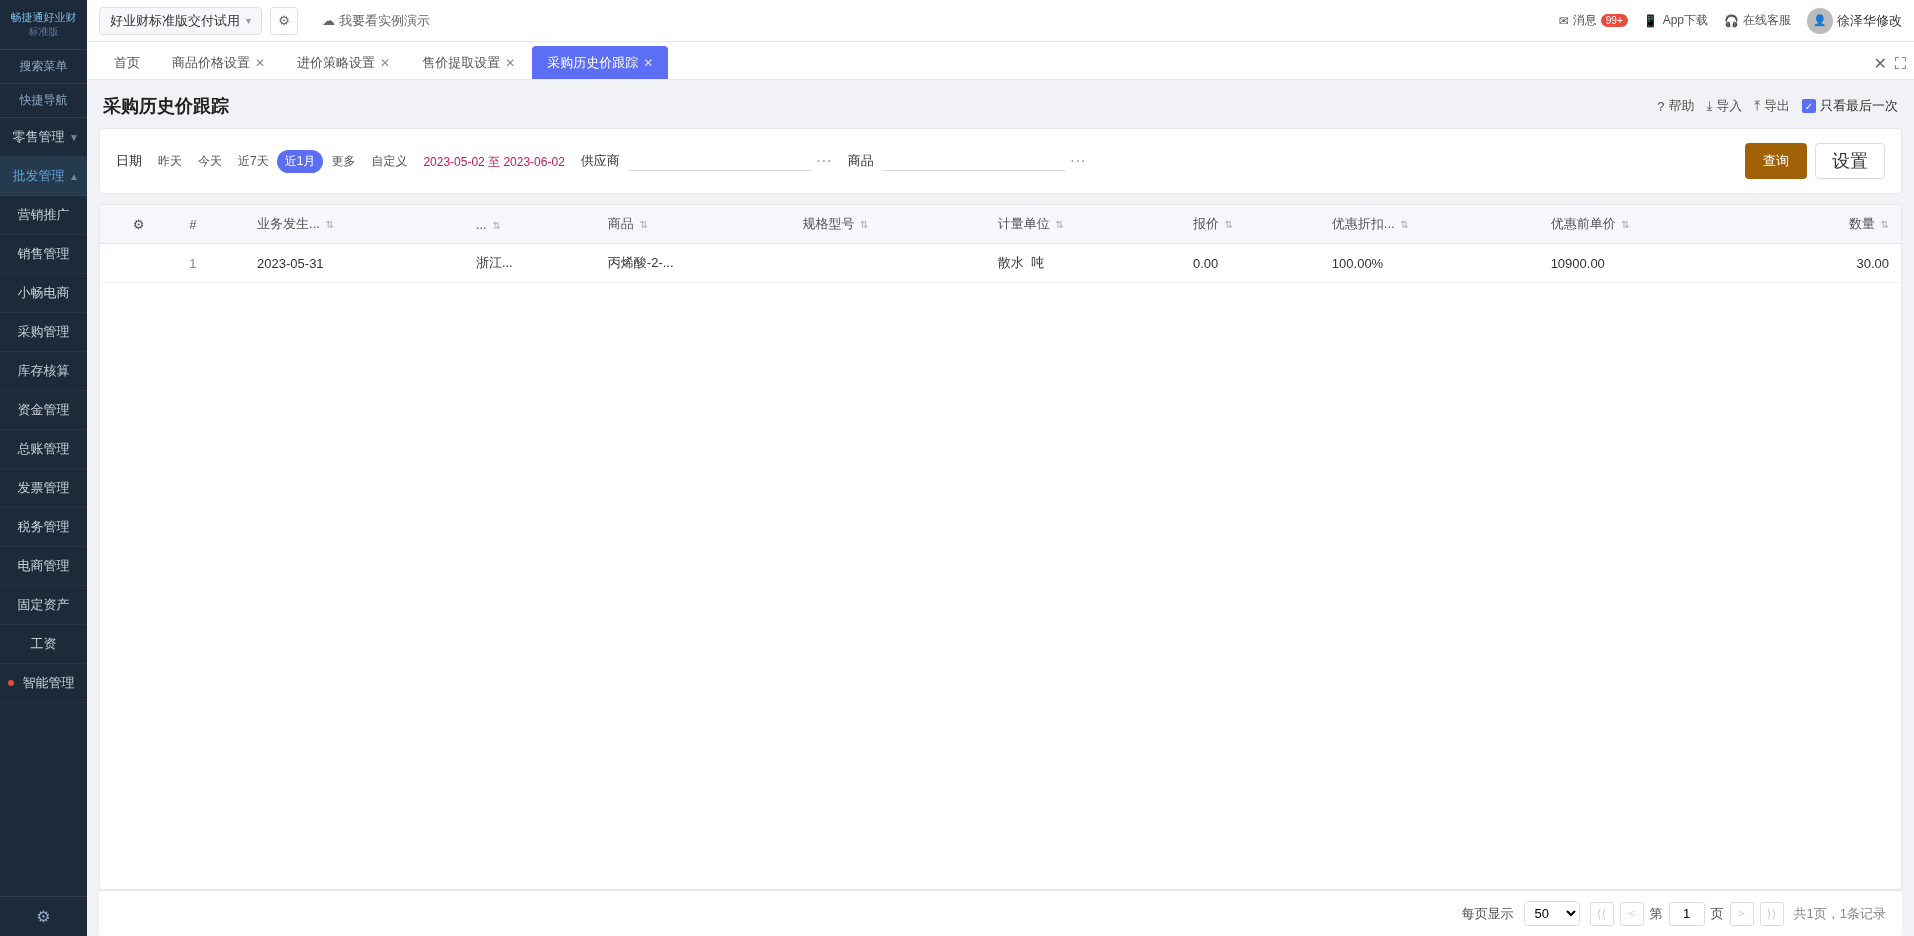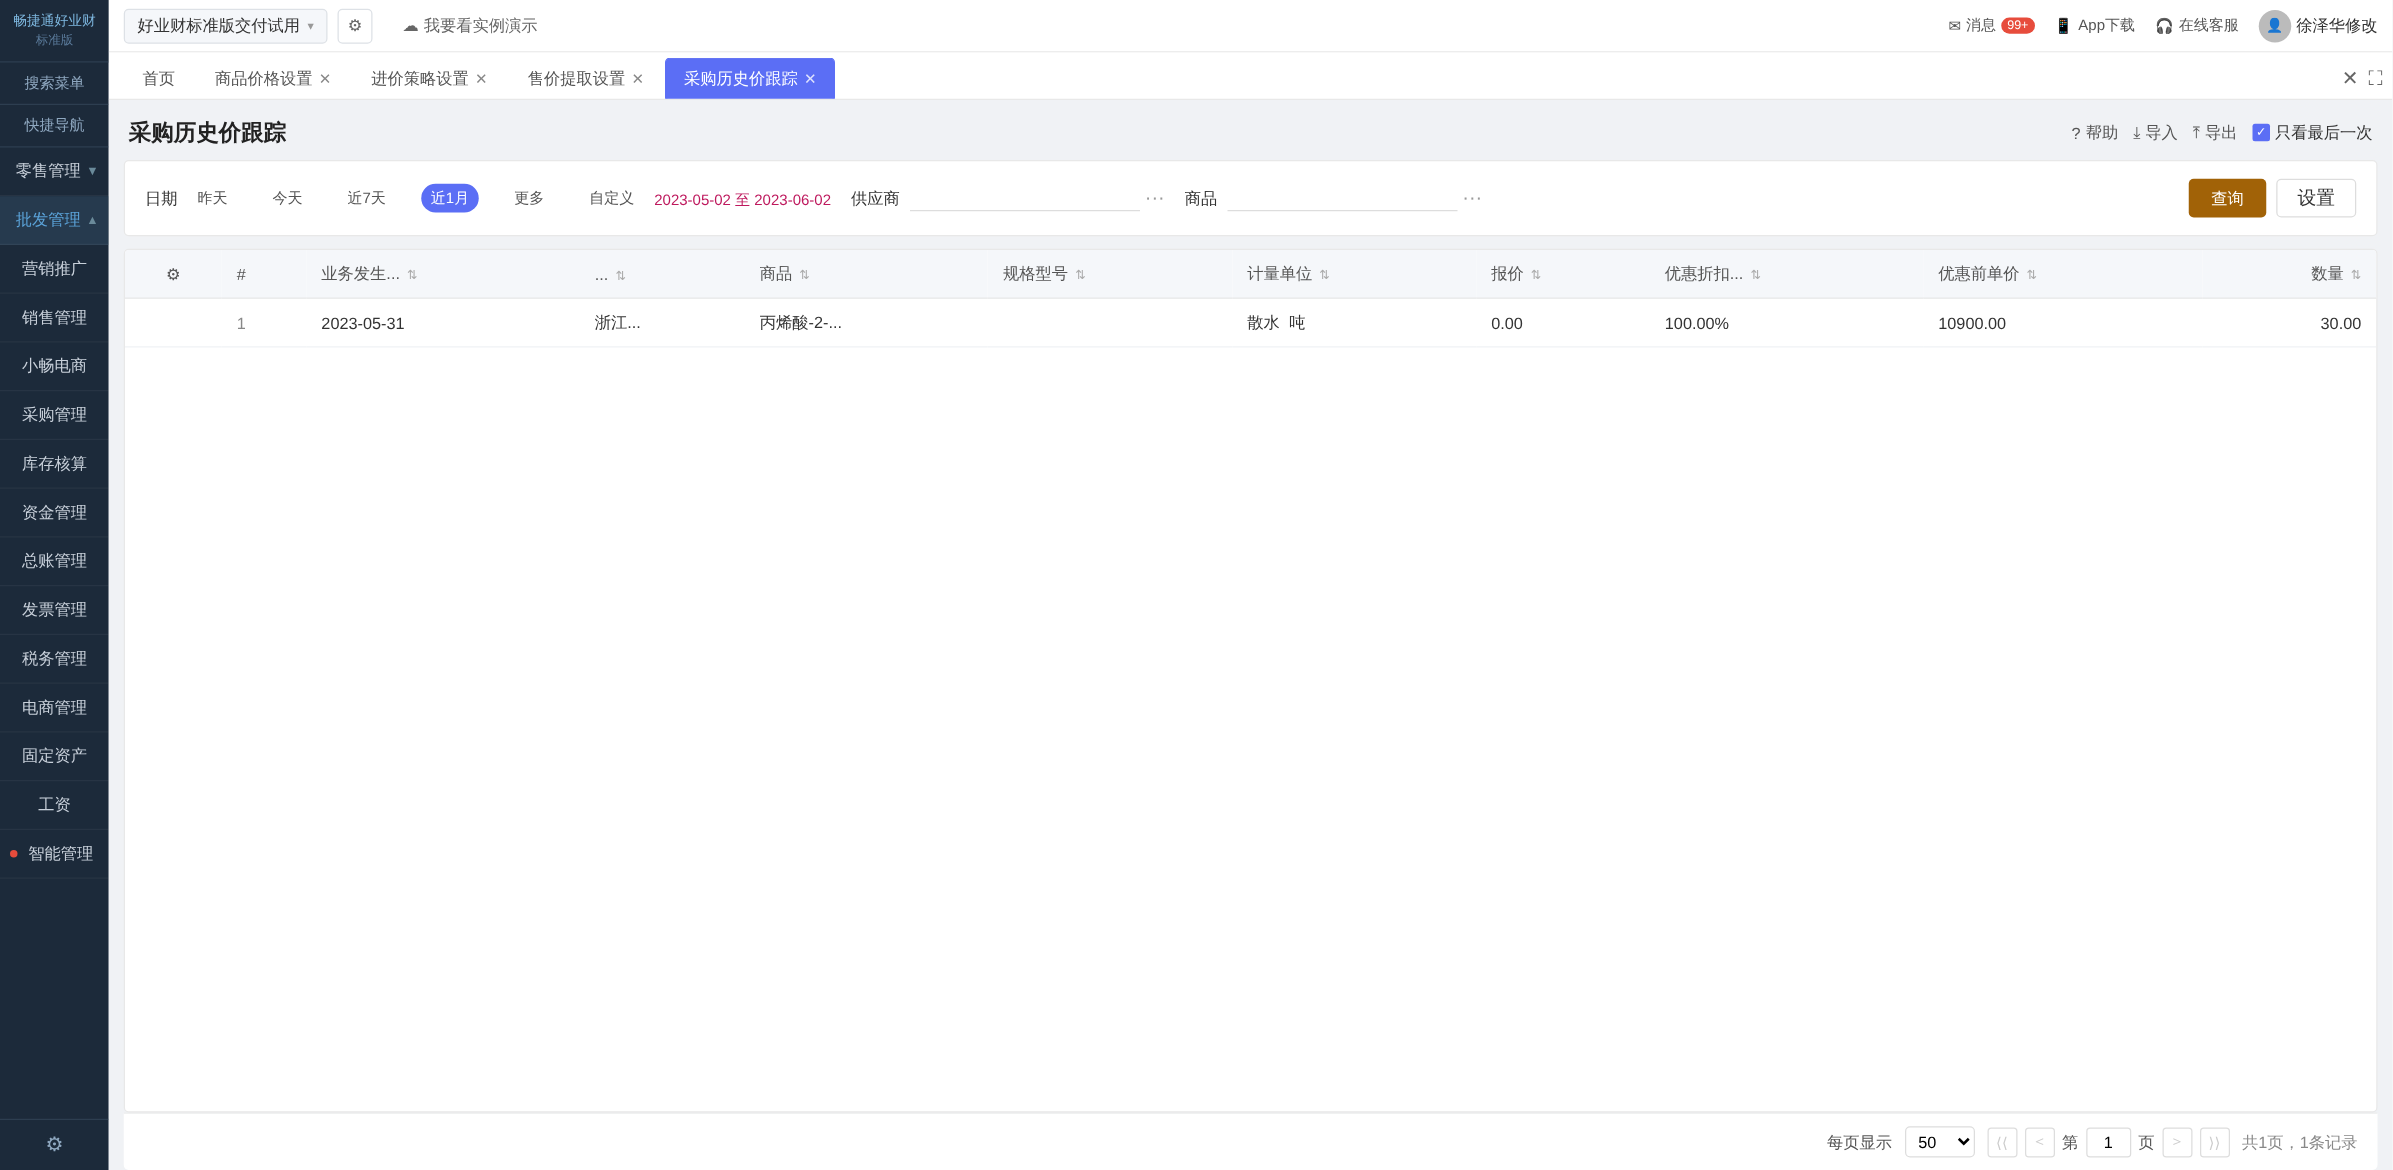--- a/index.html
+++ b/index.html
@@ -305,21 +305,21 @@
       display: flex;
       align-items: center;
       gap: 8px;
       font-size: 13px;
       color: #555;
     }
     .filter-label { font-size: 13px; color: #333; white-space: nowrap; }
     .date-btns {
       display: flex;
       align-items: center;
-      gap: 20px;
+      gap: 0;
     }
     .date-btn {
       padding: 3px 8px;
       font-size: 12px;
       color: #555;
       cursor: pointer;
       border-radius: 3px;
     }
     .date-btn.active {
       background: #5b6ef5;
@@ -363,21 +363,21 @@
       padding: 6px 18px;
       font-size: 13px;
       cursor: pointer;
     }
     .btn-default {
       background: #fff;
       color: #333;
       border: 1px solid #ddd;
       border-radius: 4px;
       padding: 5px 16px;
-      font-size: 15px;
+      font-size: 18px;
       cursor: pointer;
     }
 
     
     .table-wrap {
       margin: 10px 12px 0;
       flex: 1;
       background: #fff;
       border: 1px solid #e8e8e8;
       border-radius: 4px;

